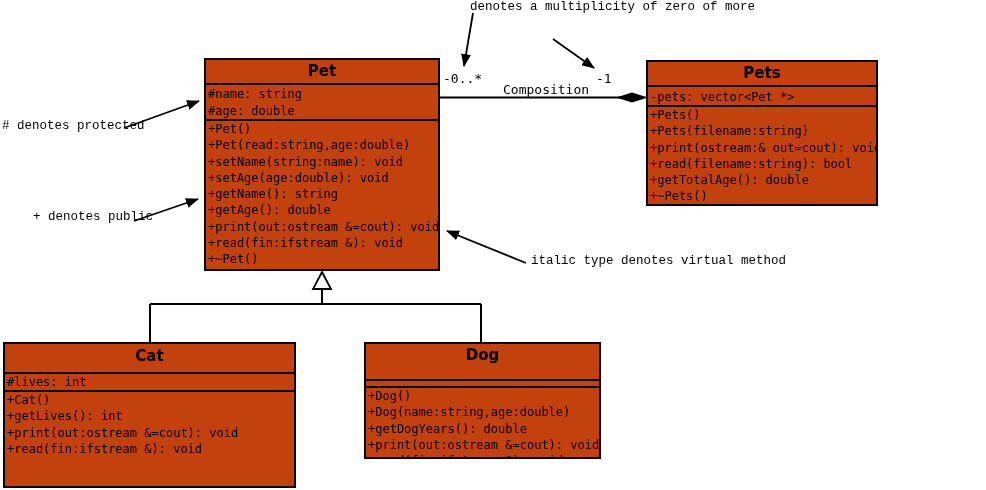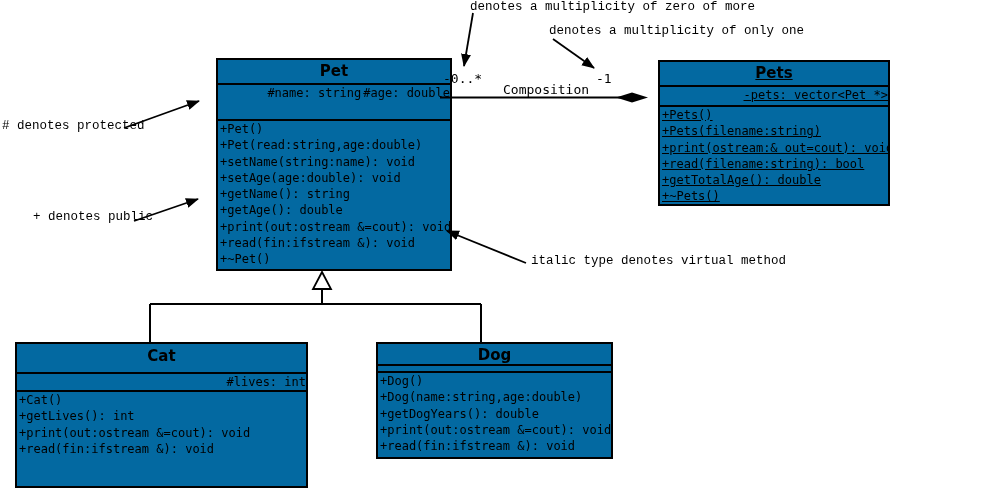--- a/index.html
+++ b/index.html
@@ -1,51 +1,51 @@
 <!DOCTYPE html>
 <html><head>
 <meta charset="utf-8">
 <style>
   html,body { margin:0; padding:0; background:#fff; }
   #canvas {
     position:relative; width:986px; height:490px; background:#ffffff;
     overflow:hidden; font-family:"DejaVu Sans","Liberation Sans",sans-serif; color:#000;
   }
   .uml-class {
-    position:absolute; border:2px solid #000; background:#0369a1;
-    box-sizing:border-box; display:flex; flex-direction:column;margin-left:12px;
+    position:absolute; border:2px solid #000; background:#c2410c;
+    box-sizing:border-box; display:flex; flex-direction:column;
   }
   .uml-title {
     flex:0 0 auto; border-bottom:2px solid #000; box-sizing:border-box;
     font-weight:bold; font-size:15px; text-align:center;
     font-family:"DejaVu Sans","Liberation Sans",sans-serif;
   }
   .uml-attrs {
     flex:0 0 auto; border-bottom:2px solid #000; box-sizing:border-box;
-    overflow:hidden; display:flex; flex-direction:row; justify-content:flex-end;text-align:right;
+    overflow:hidden; display:flex; flex-direction:column; justify-content:flex-end;
   }
   .uml-methods { flex:1 1 auto; overflow:hidden; }
   .row {
     font-family:"DejaVu Sans Mono","Liberation Mono",monospace;
     font-size:12px; line-height:16.3px; white-space:nowrap; padding-left:2px;
   }
   .row.italic { }
 
   
   #class-pet  { left:204px; top:58px;  width:236px; height:213px; }
   #class-pet  .uml-title { height:25px; line-height:23px; }
   #class-pet  .uml-attrs { height:36px; }
-  #class-pets { left:646px; top:60px;  width:232px; height:146px;text-decoration:underline; }
+  #class-pets { left:646px; top:60px;  width:232px; height:146px; }
   #class-pets .uml-title { height:25px; line-height:23px; }
   #class-pets .uml-attrs { height:20px; }
   #class-cat  { left:3px;   top:342px; width:293px; height:146px; }
   #class-cat  .uml-title { height:30px; line-height:24px; }
   #class-cat  .uml-attrs { height:18px; }
   #class-dog  { left:364px; top:342px; width:237px; height:117px; }
-  #class-dog  .uml-title { height:22px; line-height:22px; }
+  #class-dog  .uml-title { height:37px; line-height:22px; }
   #class-dog  .uml-attrs { height:7px; }
 
   
   #connectors { position:absolute; left:0; top:0; pointer-events:none; }
 
   
   .annotation {
     position:absolute; font-size:12.5px; white-space:nowrap;
     font-family:Liberation Mono, monospace;
   }
@@ -145,21 +145,20 @@
     </g>
 
     <line x1="473" y1="13" x2="464" y2="66" stroke="#000" stroke-width="1.8" marker-end="url(#arr)"></line>
     <line x1="553" y1="39" x2="594" y2="68" stroke="#000" stroke-width="1.8" marker-end="url(#arr)"></line>
     <line x1="124" y1="128" x2="199" y2="101" stroke="#000" stroke-width="1.8" marker-end="url(#arr)"></line>
     <line x1="134" y1="221" x2="198" y2="199" stroke="#000" stroke-width="1.8" marker-end="url(#arr)"></line>
     <line x1="526" y1="263" x2="447" y2="231" stroke="#000" stroke-width="1.8" marker-end="url(#arr)"></line>
   </svg>
 
   <div class="annotation" id="ann-zero">denotes a multiplicity of zero of more</div>
-  <div class="annotation" id="ann-one">denotes a multiplicity of only one</div>
   <div class="annotation" id="ann-protected"># denotes protected</div>
   <div class="annotation" id="ann-public">+ denotes public</div>
   <div class="annotation" id="ann-virtual">italic type denotes virtual method</div>
 
   <div class="conn-label" id="lbl-zero">-0..*</div>
   <div class="conn-label" id="lbl-comp">Composition</div>
   <div class="conn-label" id="lbl-one">-1</div>
 
 </div>
 

